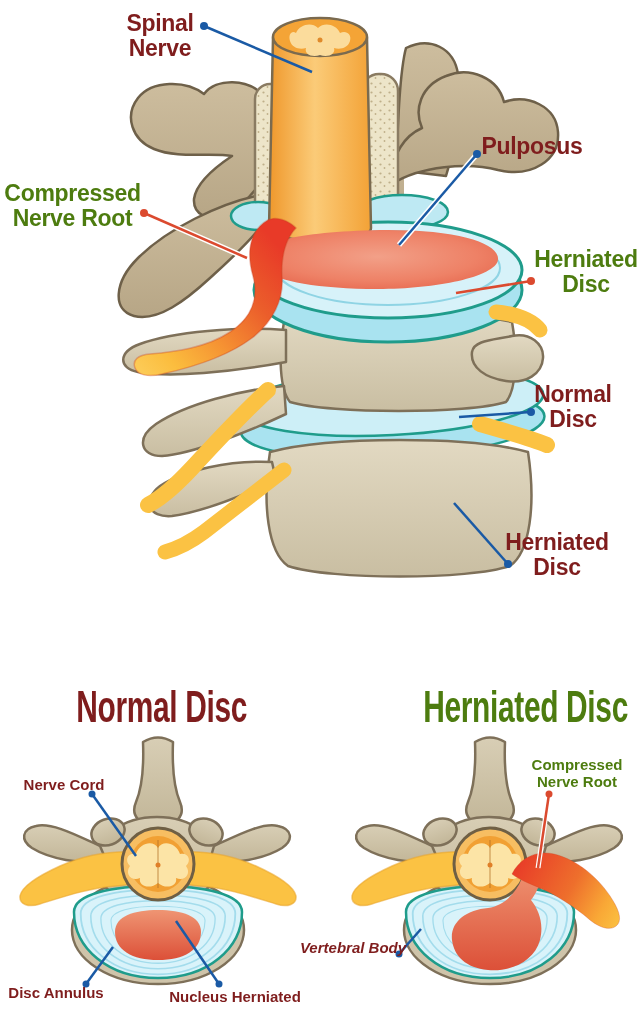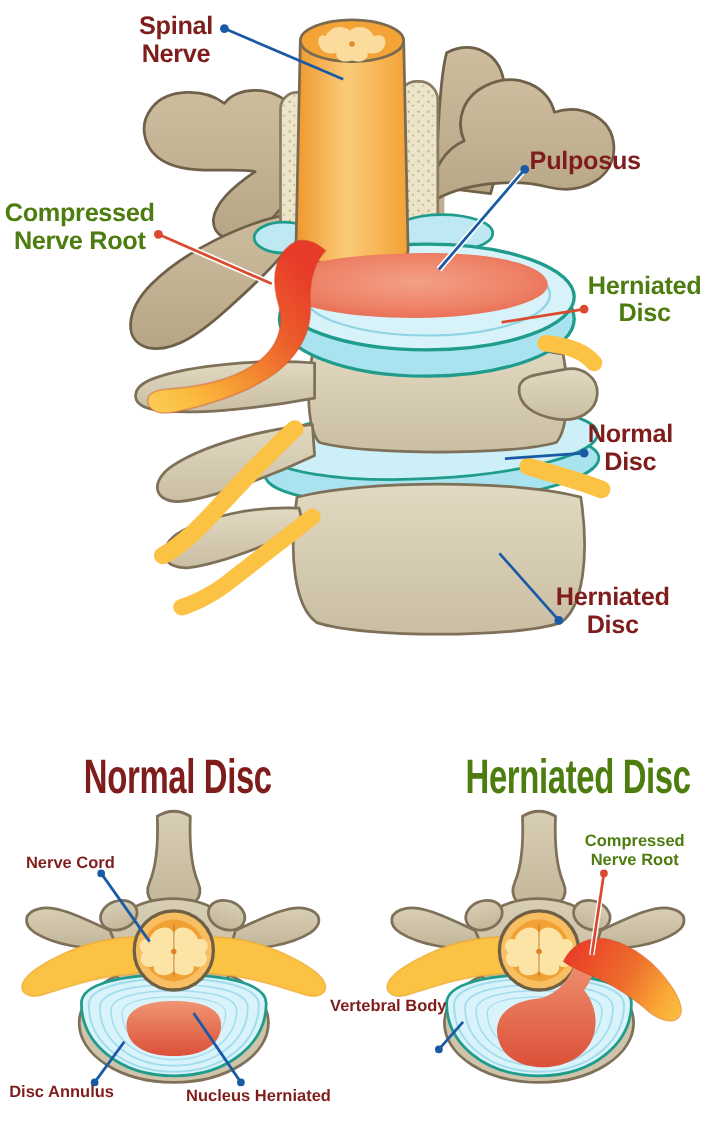--- a/index.html
+++ b/index.html
@@ -320,17 +320,17 @@
   <div class="lbl b-lbl blue" style="left:0px;top:984px;width:112px;">
     <span>Disc Annulus</span>
   </div>
   <div class="lbl b-lbl blue" style="left:160px;top:988px;width:150px;">
     <span>Nucleus Herniated</span>
   </div>
   <div class="lbl b-lbl red" style="left:517px;top:756px;width:120px;">
     <span>Compressed</span>
     <span>Nerve Root</span>
   </div>
-  <div class="lbl b-lbl blue" style="left:288px;top:906px;width:130px;">
+  <div class="lbl b-lbl blue" style="left:288px;top:939px;width:130px;font-style:italic;">
     <span>Vertebral Body</span>
   </div>
 
 </div>
 
 </body></html>

